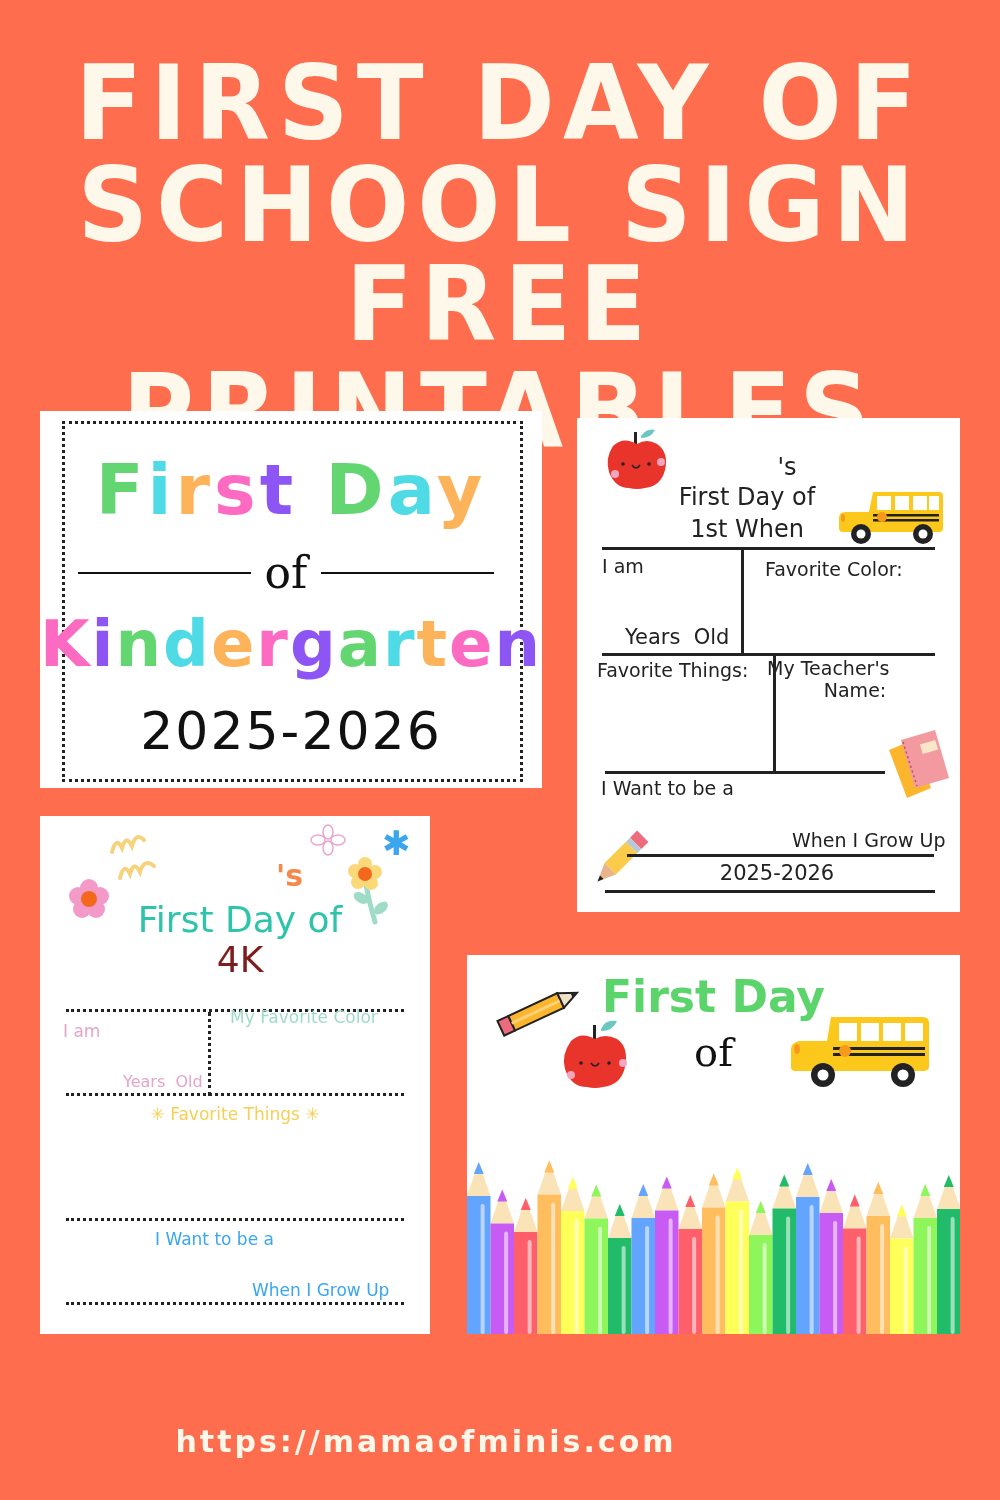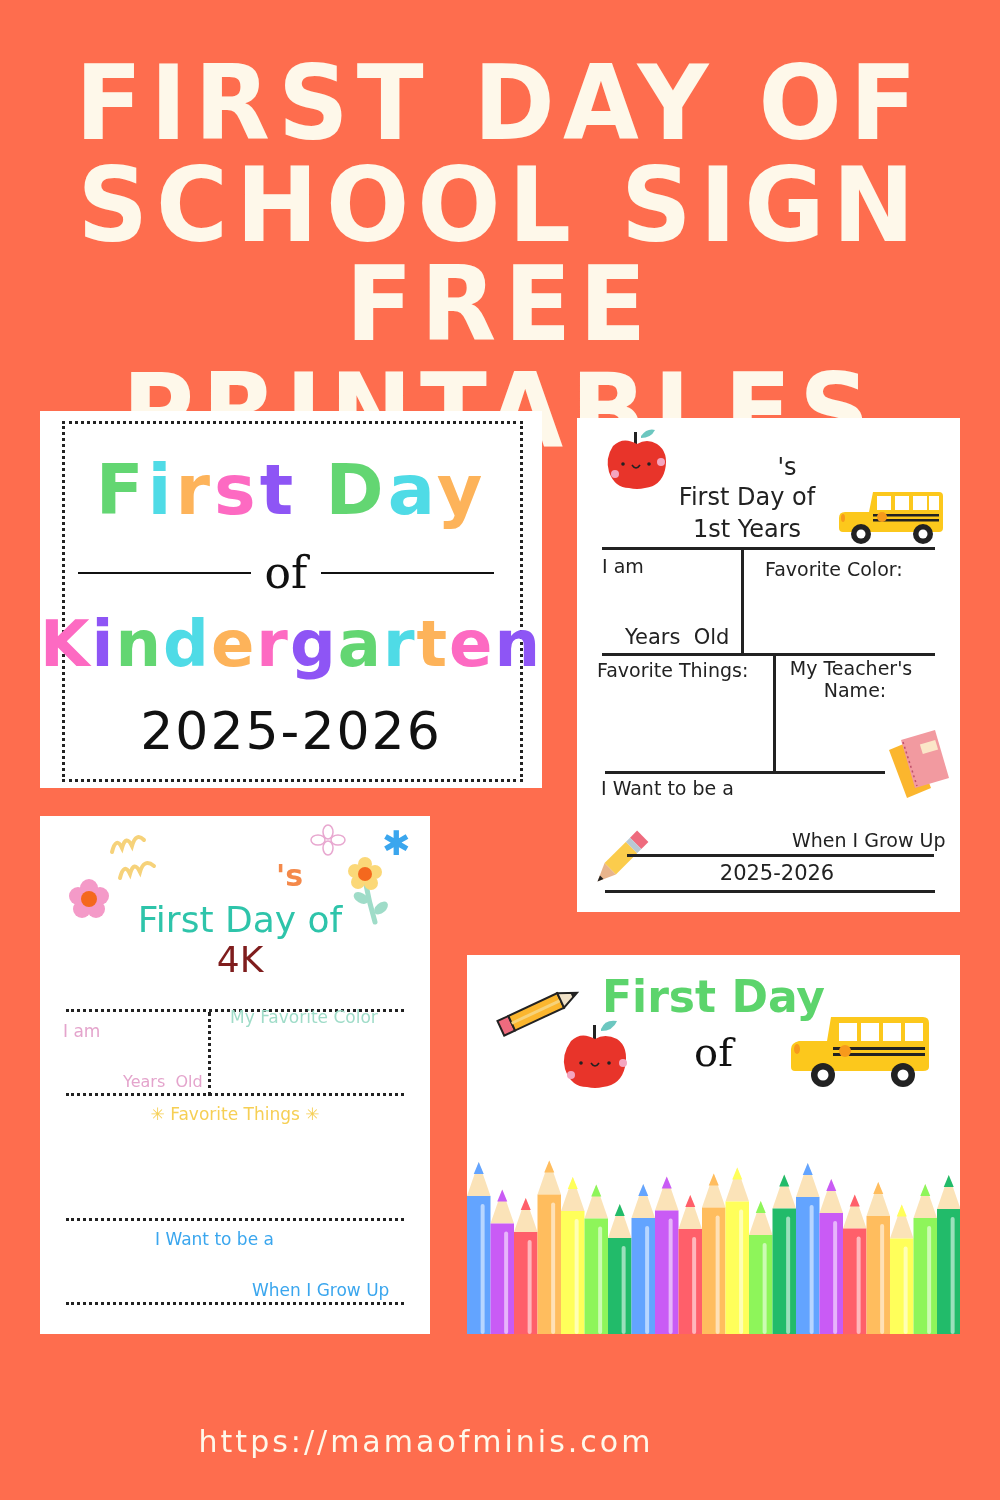--- a/index.html
+++ b/index.html
@@ -32,21 +32,21 @@
   
   #card-4k { left: 40px; top: 816px; width: 390px; height: 518px; }
   #card-4k .dline { position: absolute; border-top: 3px dotted #222; height: 0; }
   #card-4k .dvline { position: absolute; border-left: 3px dotted #222; width: 0; }
   #card-4k .lbl { position: absolute; font-size: 17px; line-height: 20px; }
 
   
   #card-fg { left: 467px; top: 955px; width: 493px; height: 379px; }
   #card-fg .green { color: #5cd46c; font-weight: bold; position: absolute; text-align: center; }
 
-  .footer { position: absolute; top: 1424px; left: 0; width: 840px; text-align: center; color: #fef8ea; font-weight: normal; font-size: 30px; letter-spacing: 3px; padding-left: 12px; }
+  .footer { position: absolute; top: 1424px; left: 0; width: 840px; text-align: center; color: #fef8ea; font-weight: bold; font-size: 30px; letter-spacing: 3px; padding-left: 12px; }
 </style>
 </head>
 <body>
 
 <div class="headline">
   <span class="line">FIRST DAY OF</span>
   <span class="line">SCHOOL SIGN</span>
   <span class="line">FREE PRINTABLES</span>
 </div>
 
@@ -73,21 +73,21 @@
     <rect x="31" y="6" width="3" height="14" fill="#222"></rect>
     <path d="M34 18 Q20 10 10 20 Q2 32 6 46 Q12 62 26 62 Q34 64 42 62 Q58 60 62 44 Q66 26 54 18 Q44 12 34 18Z" fill="#e8342a"></path>
     <circle cx="20" cy="38" r="1.8" fill="#222"></circle>
       <circle cx="46" cy="38" r="1.8" fill="#222"></circle>
     <path d="M29 39 Q33 45 37 39" stroke="#222" stroke-width="1.6" fill="none"></path>
     <circle cx="12" cy="48" r="4" fill="#f4a6c0"></circle>
       <circle cx="58" cy="36" r="4" fill="#f4a6c0"></circle>
   </svg>
   <div class="ttl" style="left:190px;top:34px;width:40px;font-size:24px;">'s</div>
   <div class="ttl" style="left:80px;top:64px;width:180px;">First Day of</div>
-  <div class="ttl" style="left:80px;top:96px;width:180px;">1st Years</div>
+  <div class="ttl" style="left:80px;top:96px;width:180px;">1st When</div>
 
   <svg style="position:absolute;left:262px;top:70px" width="104" height="60" viewBox="0 0 104 60">
     <path d="M34 4 H100 Q104 4 104 8 V40 Q104 44 100 44 H4 Q0 44 0 40 V30 Q0 24 6 24 H30 Z" fill="#fcc81c"></path>
     <rect x="38" y="8" width="14" height="14" fill="#fff"></rect>
       <rect x="56" y="8" width="14" height="14" fill="#fff"></rect>
     <rect x="74" y="8" width="14" height="14" fill="#fff"></rect>
       <rect x="90" y="8" width="10" height="14" fill="#fff"></rect>
     <rect x="34" y="26" width="66" height="2.5" fill="#222"></rect>
       <rect x="34" y="31" width="66" height="2.5" fill="#222"></rect>
     <circle cx="43" cy="29" r="5" fill="#f79a1c"></circle>
@@ -101,21 +101,21 @@
   <div class="hline" style="left:25px;top:129px;width:333px;"></div>
   <div class="vline" style="left:164px;top:129px;height:108px;"></div>
   <div class="hline" style="left:25px;top:235px;width:333px;"></div>
   <div class="vline" style="left:196px;top:235px;height:120px;"></div>
   <div class="hline" style="left:28px;top:353px;width:280px;"></div>
 
   <div class="lbl" style="left:25px;top:137px;">I am</div>
   <div class="lbl" style="left:48px;top:208px;font-size:21px;white-space:pre;">Years  Old</div>
   <div class="lbl" style="left:188px;top:140px;">Favorite Color:</div>
   <div class="lbl" style="left:20px;top:241px;">Favorite Things:</div>
-  <div class="lbl" style="left:202px;top:239px;width:144px;text-align:center;">My Teacher's</div>
+  <div class="lbl" style="left:190px;top:239px;width:144px;">My Teacher's</div>
   <div class="lbl" style="left:206px;top:261px;width:144px;text-align:center;">Name:</div>
 
   <svg style="position:absolute;left:302px;top:312px" width="70" height="72" viewBox="0 0 70 72">
     <path d="M10 20 L34 10 L52 58 L28 68 Z" fill="#fbb62e"></path>
     <path d="M22 10 L56 0 L70 48 L36 58 Z" fill="#f29aa0"></path>
     <rect x="42" y="12" width="16" height="10" fill="#fbe6c8" transform="rotate(-17 50 17)"></rect>
     <path d="M24 12 L38 56" stroke="#c0506a" stroke-width="1.5" stroke-dasharray="2 3"></path>
   </svg>
 
   <div class="lbl" style="left:24px;top:359px;">I Want to be a</div>

